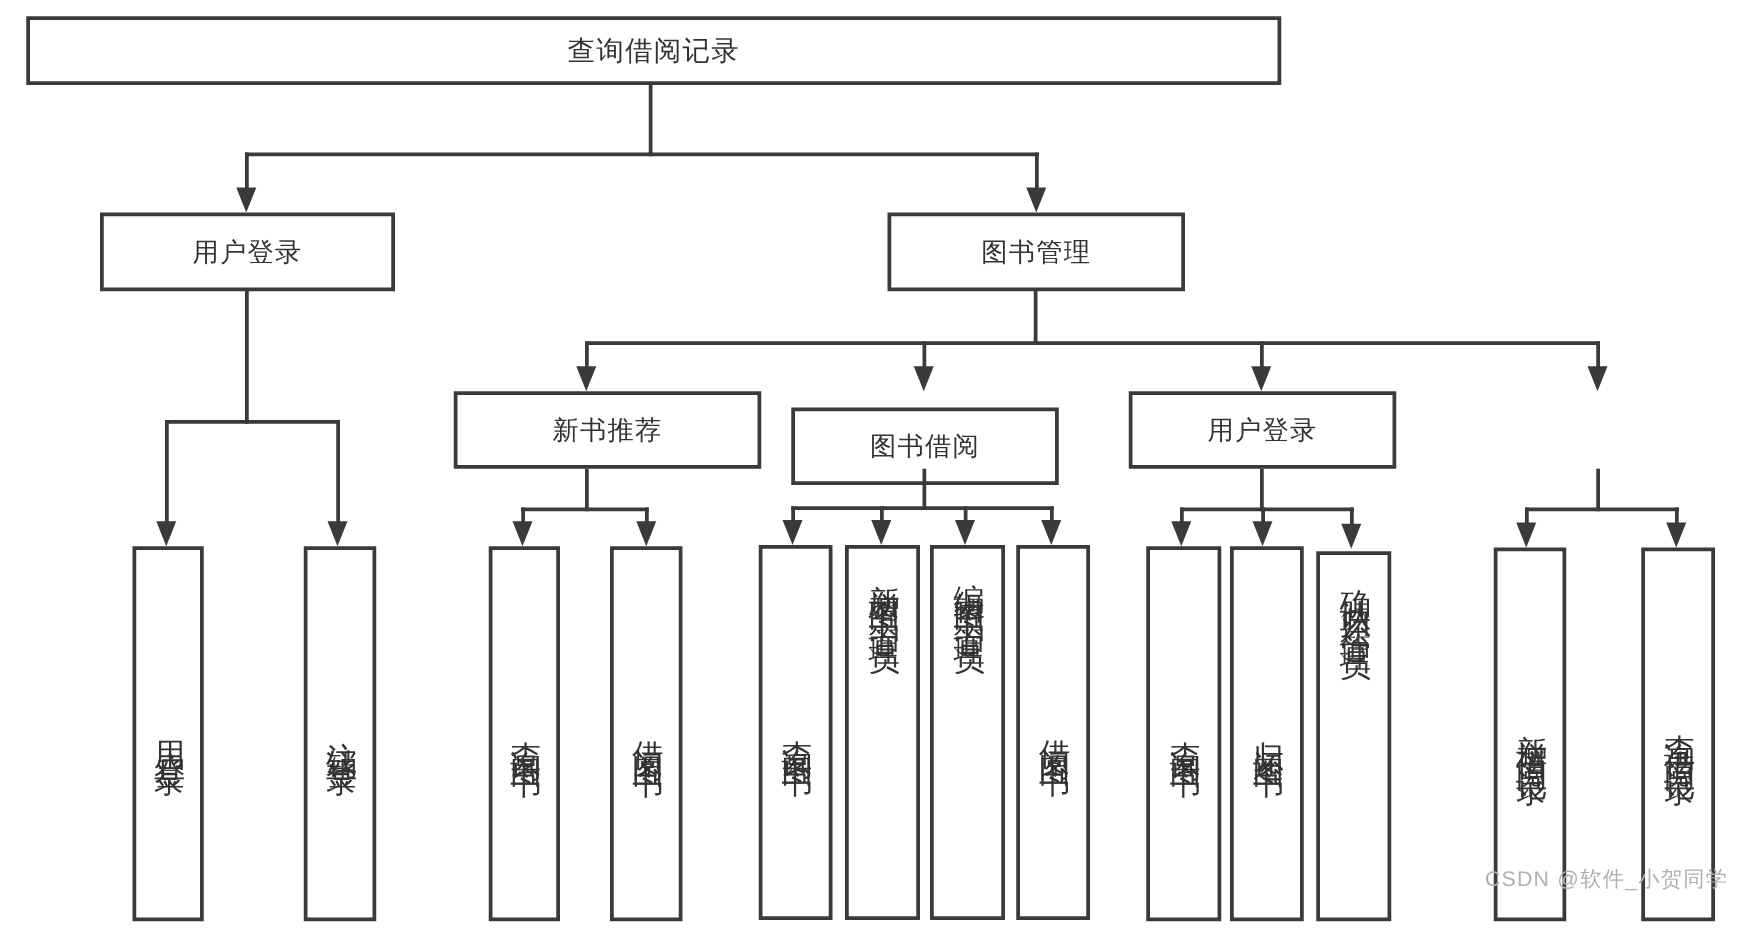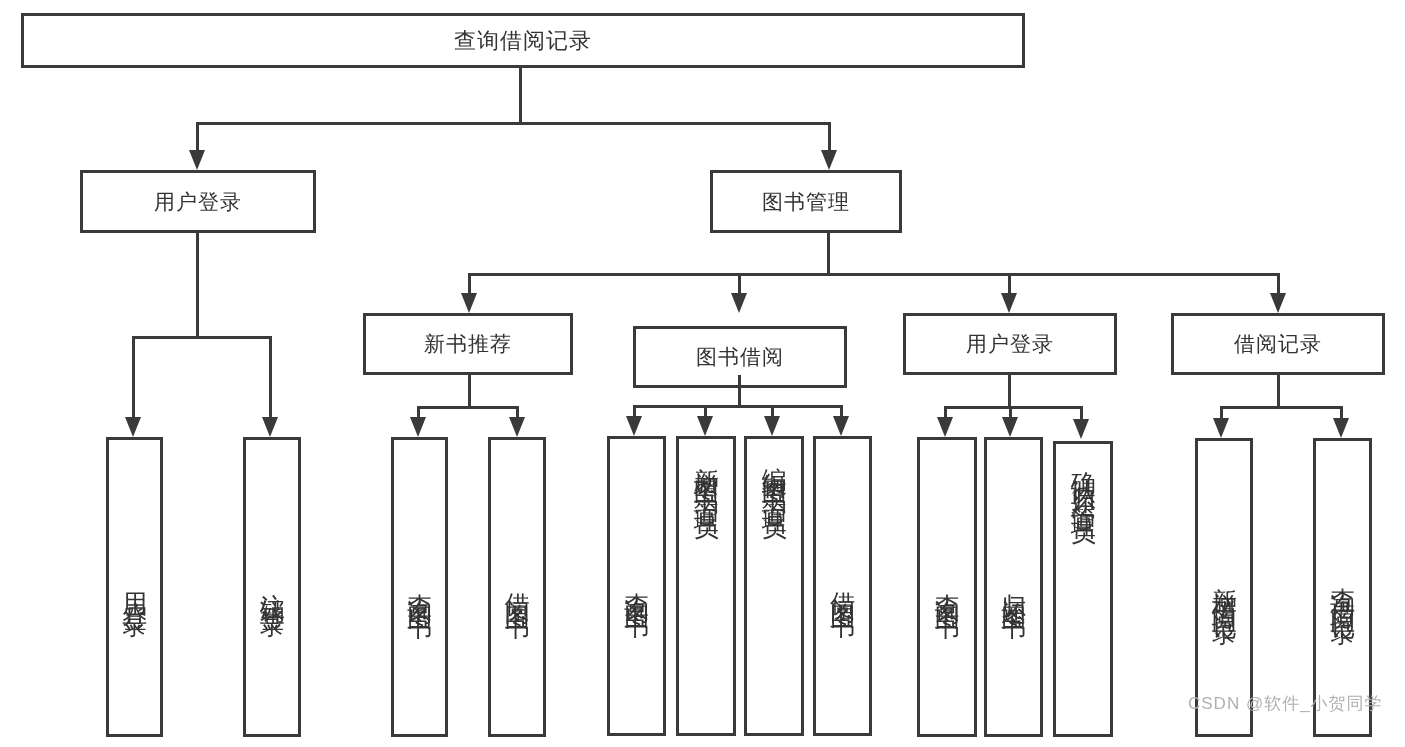--- a/index.html
+++ b/index.html
@@ -38,22 +38,22 @@
   .arrow{
     position:absolute;width:0;height:0;
     border-left:8px solid transparent;
     border-right:8px solid transparent;
     border-top:20px solid var(--line);
   }
 
   
   #box-root{left:21px;top:13px;width:1004px;height:55px;}
   #box-user-login{left:80px;top:170px;width:236px;height:63px;}
-  #box-book-mgmt{left:710px;top:170px;width:192px;height:63px;}
-  #box-new-book-rec{left:363px;top:313px;width:210px;height:62px;}
+  #box-book-mgmt{left:710px;top:170px;width:238px;height:63px;}
+  #box-new-book-rec{left:363px;top:313px;width:246px;height:62px;}
   #box-book-borrow{left:633px;top:326px;width:214px;height:62px;}
   #box-current-borrow{left:903px;top:313px;width:214px;height:62px;}
   #box-borrow-records{left:1171px;top:313px;width:214px;height:62px;}
 
   #leaf-user-login{left:106px;top:437px;width:57px;height:300px;}
   #leaf-logout{left:243px;top:437px;width:58px;height:300px;}
   #leaf-nbr-query{left:391px;top:437px;width:57px;height:300px;}
   #leaf-nbr-borrow{left:488px;top:437px;width:58px;height:300px;}
   #leaf-bb-query{left:607px;top:436px;width:59px;height:300px;}
   #leaf-bb-add{left:676px;top:436px;width:60px;height:300px;}
@@ -114,23 +114,20 @@
 
   <div class="node h-node" id="box-new-book-rec">
     <span class="lbl">新书推荐</span>
   </div>
   <div class="node h-node" id="box-book-borrow">
     <span class="lbl">图书借阅</span>
   </div>
   <div class="node h-node" id="box-current-borrow">
     <span class="lbl">用户登录</span>
   </div>
-  <div class="node h-node" id="box-borrow-records">
-    <span class="lbl">借阅记录</span>
-  </div>
 
   <div class="vline" style="left:468px;top:375px;height:34px"></div>
   <div class="hline" style="left:417px;top:406px;width:102px"></div>
   <div class="vline" style="left:417px;top:406px;height:13px"></div>
   <div class="arrow" style="left:410px;top:417px"></div>
   <div class="vline" style="left:516px;top:406px;height:13px"></div>
   <div class="arrow" style="left:509px;top:417px"></div>
 
   <div class="vline" style="left:738px;top:375px;height:33px"></div>
   <div class="hline" style="left:633px;top:405px;width:210px"></div>

